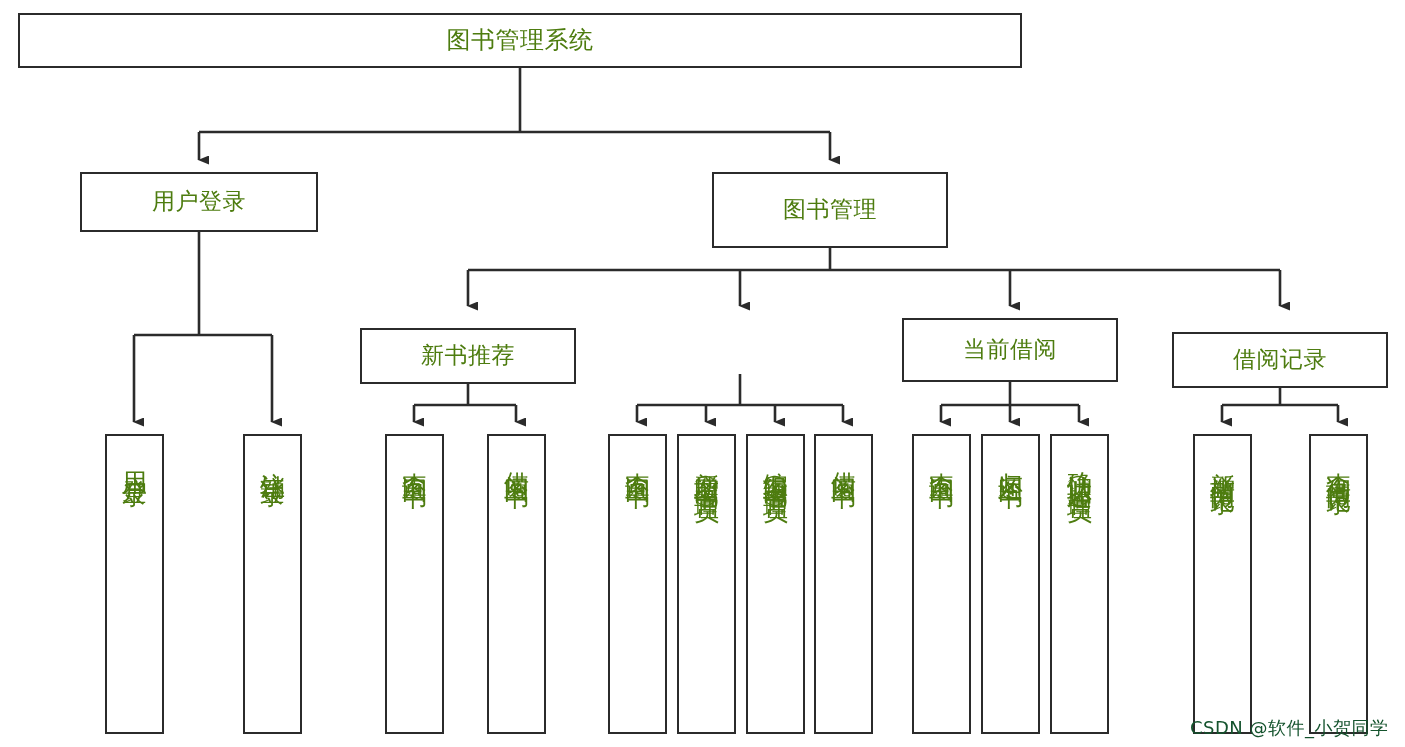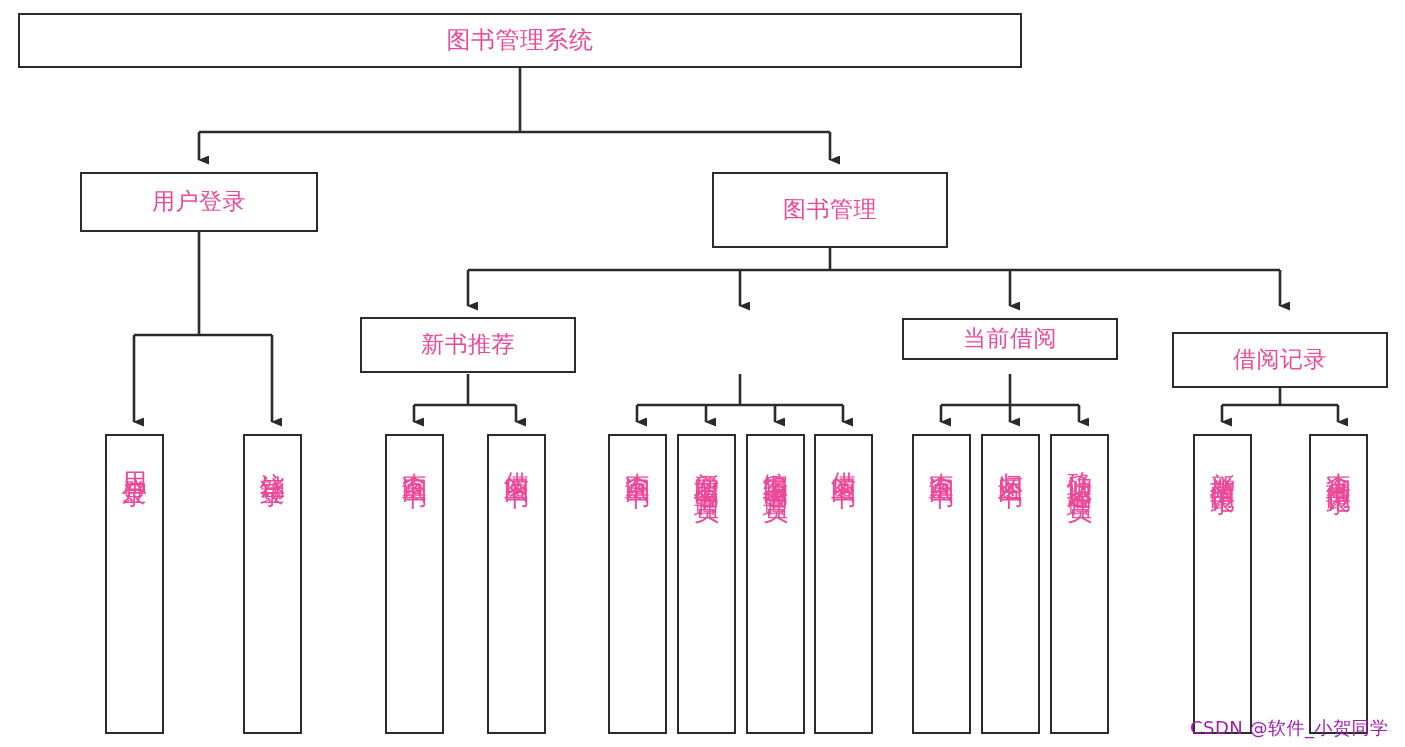--- a/index.html
+++ b/index.html
@@ -35,21 +35,21 @@
     display: flex;
     align-items: center;
     justify-content: center;
     text-align: center;
     z-index: 2;
   }
   .node-label {
     display: block;
     line-height: 1.12;
     letter-spacing: 0.5px;
-    color: #ec4899;
+    color: #4d7c0f;
     white-space: nowrap;
   }
   .node.horizontal .node-label {
     font-size: 23px;
   }
   .node.root .node-label {
     font-size: 24px;
   }
   .node.vertical {
     align-items: flex-start;
@@ -61,21 +61,21 @@
     text-orientation: upright;
     font-size: 25px;
     line-height: 1.0;
     letter-spacing: 4px;
     white-space: nowrap;
   }
   .watermark {
     position: absolute;
     z-index: 5;
     font-size: 18px;
-    color: #a21caf;
+    color: #14532d;
     white-space: nowrap;
     letter-spacing: 0.5px;
     font-family: "DejaVu Sans", "Liberation Sans", sans-serif;
   }
 </style>
 </head>
 <body>
 
 <div id="diagram-root">
 
@@ -135,26 +135,26 @@
   </div>
 
   <div class="node horizontal" style="left:80px; top:172px; width:238px; height:60px;">
     <span class="node-label">用户登录</span>
   </div>
 
   <div class="node horizontal" style="left:712px; top:172px; width:236px; height:76px;">
     <span class="node-label">图书管理</span>
   </div>
 
-  <div class="node horizontal" style="left:360px; top:317px; width:216px; height:56px;">
+  <div class="node horizontal" style="left:360px; top:328px; width:216px; height:56px;">
     <span class="node-label">新书推荐</span>
   </div>
 
 
-  <div class="node horizontal" style="left:902px; top:318px; width:216px; height:42px;">
+  <div class="node horizontal" style="left:902px; top:318px; width:216px; height:64px;">
     <span class="node-label">当前借阅</span>
   </div>
 
   <div class="node horizontal" style="left:1172px; top:332px; width:216px; height:56px;">
     <span class="node-label">借阅记录</span>
   </div>
 
   <div class="node vertical" style="left:105px; top:434px; width:59px; height:300px;">
     <span class="node-label">用户登录</span>
   </div>

